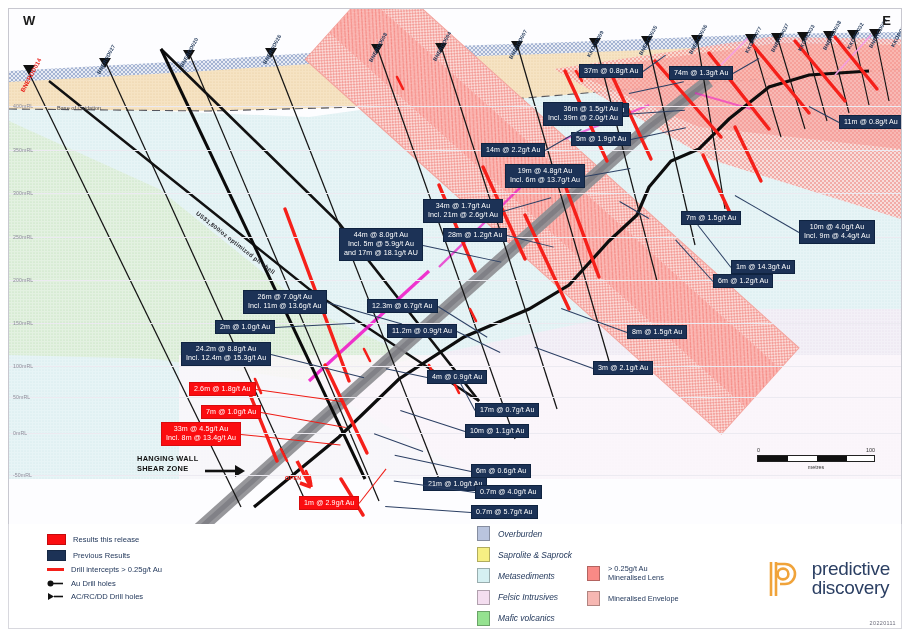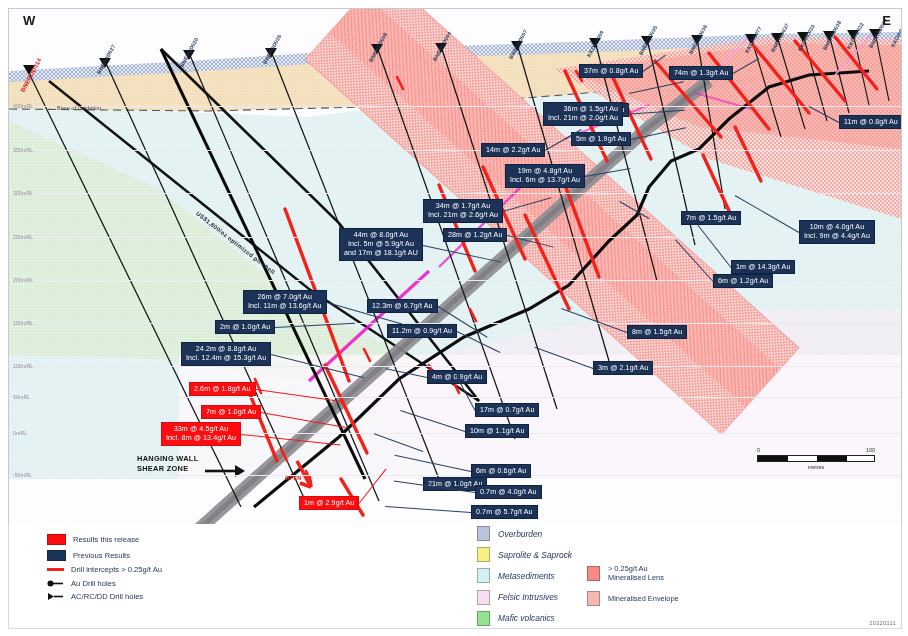--- a/index.html
+++ b/index.html
@@ -302,21 +302,21 @@
         <div class="cal" style="left: 660px; top: 57px;">
           <span class="ln">74m @ 1.3g/t Au</span>
         </div>
         <div class="lead" style="left: 724px; top: 64px; width: 30px; transform: rotate(-30deg);"></div>
         <div class="cal" style="left: 556px; top: 94px; text-align: right;">
           <span class="ln">13m @ 1.4g/t Au</span>
         </div>
         <div class="lead" style="left: 620px; top: 84px; width: 56px; transform: rotate(-12deg);"></div>
         <div class="cal" style="left: 534px; top: 93px; text-align: right;">
           <span class="ln">36m @ 1.5g/t Au</span>
-          <span class="ln">Incl. 21m @ 2.0g/t Au</span>
+          <span class="ln">Incl. 39m @ 2.0g/t Au</span>
         </div>
         <div class="lead" style="left: 614px; top: 105px; width: 62px; transform: rotate(-4deg);"></div>
         <div class="cal" style="left: 830px; top: 106px;">
           <span class="ln">11m @ 0.8g/t Au</span>
         </div>
         <div class="lead" style="left: 830px; top: 113px; width: 34px; transform: rotate(-152deg);"></div>
         <div class="cal" style="left: 562px; top: 123px;">
           <span class="ln">5m @ 1.9g/t Au</span>
         </div>
         <div class="lead" style="left: 622px; top: 130px; width: 56px; transform: rotate(-12deg);"></div>
@@ -523,15 +523,27 @@
           <span>&gt; 0.25g/t Au<br>Mineralised Lens</span>
         </div>
         <div class="lg3row">
           <div class="sw3" style="background: rgb(246, 183, 178);"></div>
           <span>Mineralised Envelope</span>
         </div>
       </div>
 </div>
 
 
+<div id="brand">
+  <svg width="44" height="44" viewBox="0 0 44 44">
+    <path d="M12,6 L12,40" stroke="#f0a33a" stroke-width="2.6" fill="none"></path>
+    <path d="M17,6 L17,40" stroke="#f0a33a" stroke-width="2.6" fill="none"></path>
+    <path d="M17,8 L26,8 A10,10 0 0 1 26,28 L21,28" stroke="#f0a33a" stroke-width="2.6" fill="none"></path>
+    <circle cx="24" cy="18" r="5.4" stroke="#f0a33a" stroke-width="2.6" fill="none"></circle>
+  </svg>
+  <div class="word">
+    <b>predictive</b>
+    <b>discovery</b>
+  </div>
+</div>
 <div id="stamp">20220111</div>
 
 </div>
 
 </body></html>

